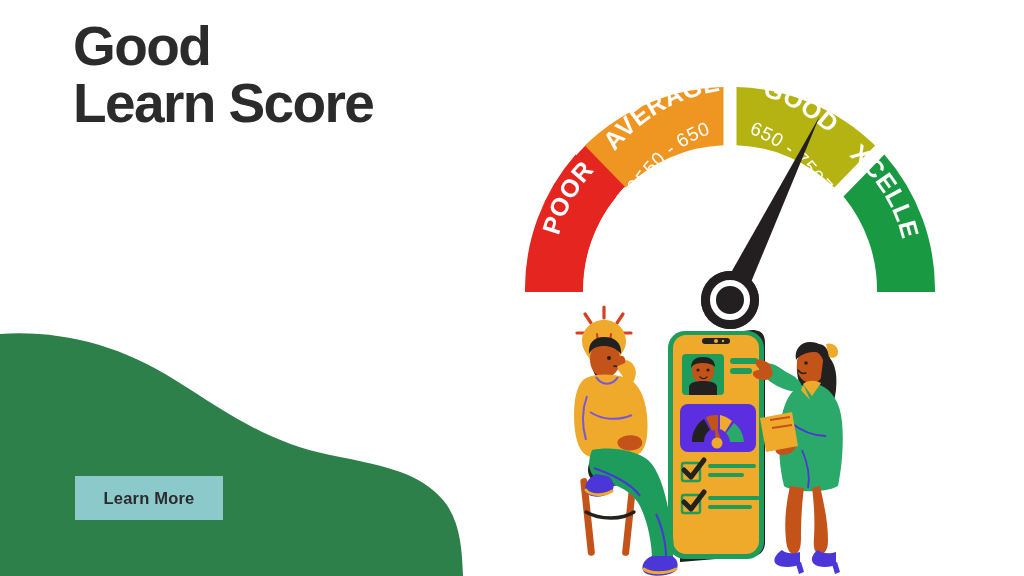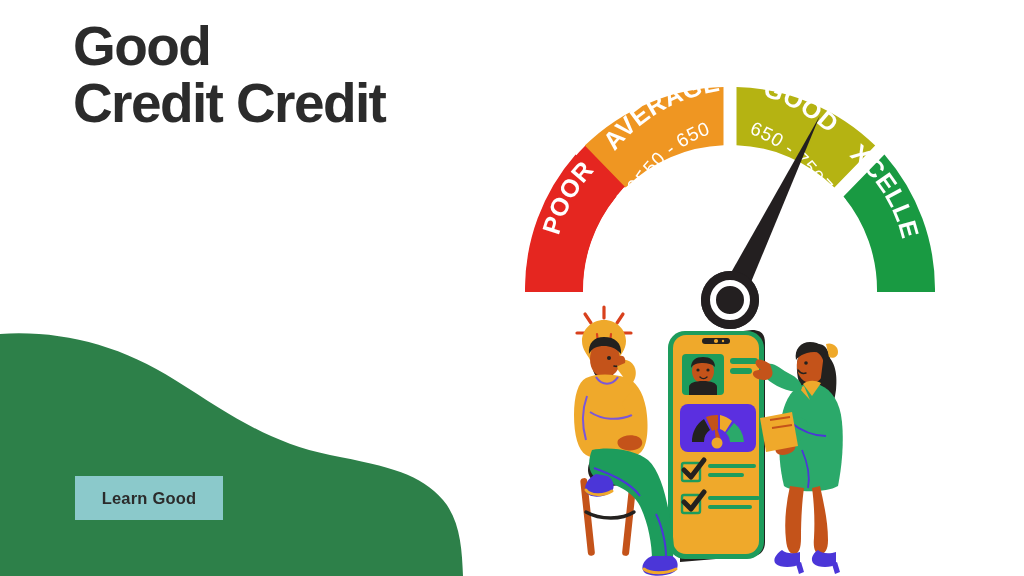--- a/index.html
+++ b/index.html
@@ -127,26 +127,26 @@
 
   <svg class="bg-wave" viewBox="0 0 1024 576" preserveAspectRatio="none" aria-hidden="true">
     <path d="M0,334 C60,330 120,345 175,380 C232,416 270,443 330,455
              C392,467 420,474 443,500 C460,520 462,548 463,576
              L0,576 Z" fill="#2D8049"></path>
   </svg>
 
   <div class="left-col">
     <h1 class="headline">
       <span class="line">Good</span>
-      <span class="line">Credit Credit</span>
+      <span class="line">Learn Score</span>
     </h1>
   </div>
 
 
-  <button class="cta-button">Learn Good</button>
+  <button class="cta-button">Learn More</button>
 
   <div class="gauge-wrap">
     <svg class="gauge-svg" viewBox="0 0 520 290">
       <defs>
 
         <path id="arcPoor" d="M 86,207 A 145,145 0 0 1 135,119" fill="none"></path>
         <path id="arcPoorR" d="M 126,233 A 175,175 0 0 1 185,133" fill="none"></path>
         <path id="arcAverage" d="M 146,108 A 165,165 0 0 1 249,49" fill="none"></path>
         <path id="arcAverageR" d="M 171,150 A 128,128 0 0 1 249,89" fill="none"></path>
         <path id="arcGood" d="M 271,49 A 165,165 0 0 1 374,108" fill="none"></path>

